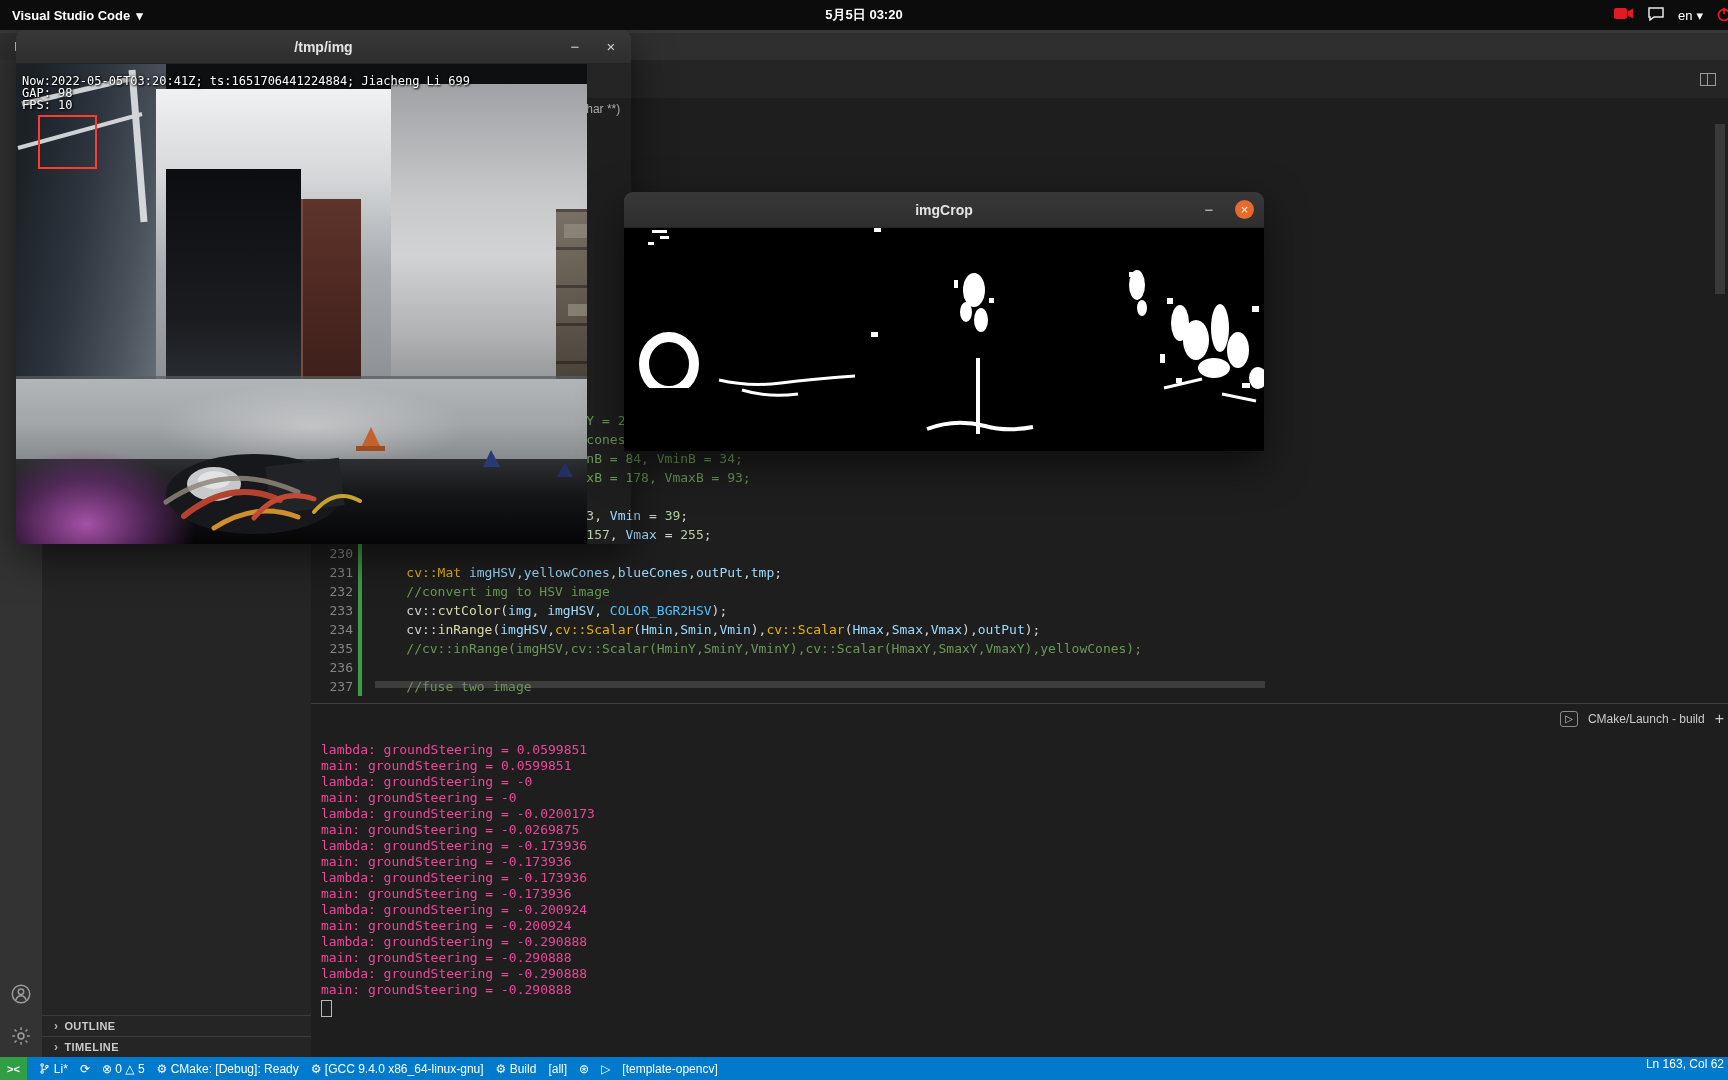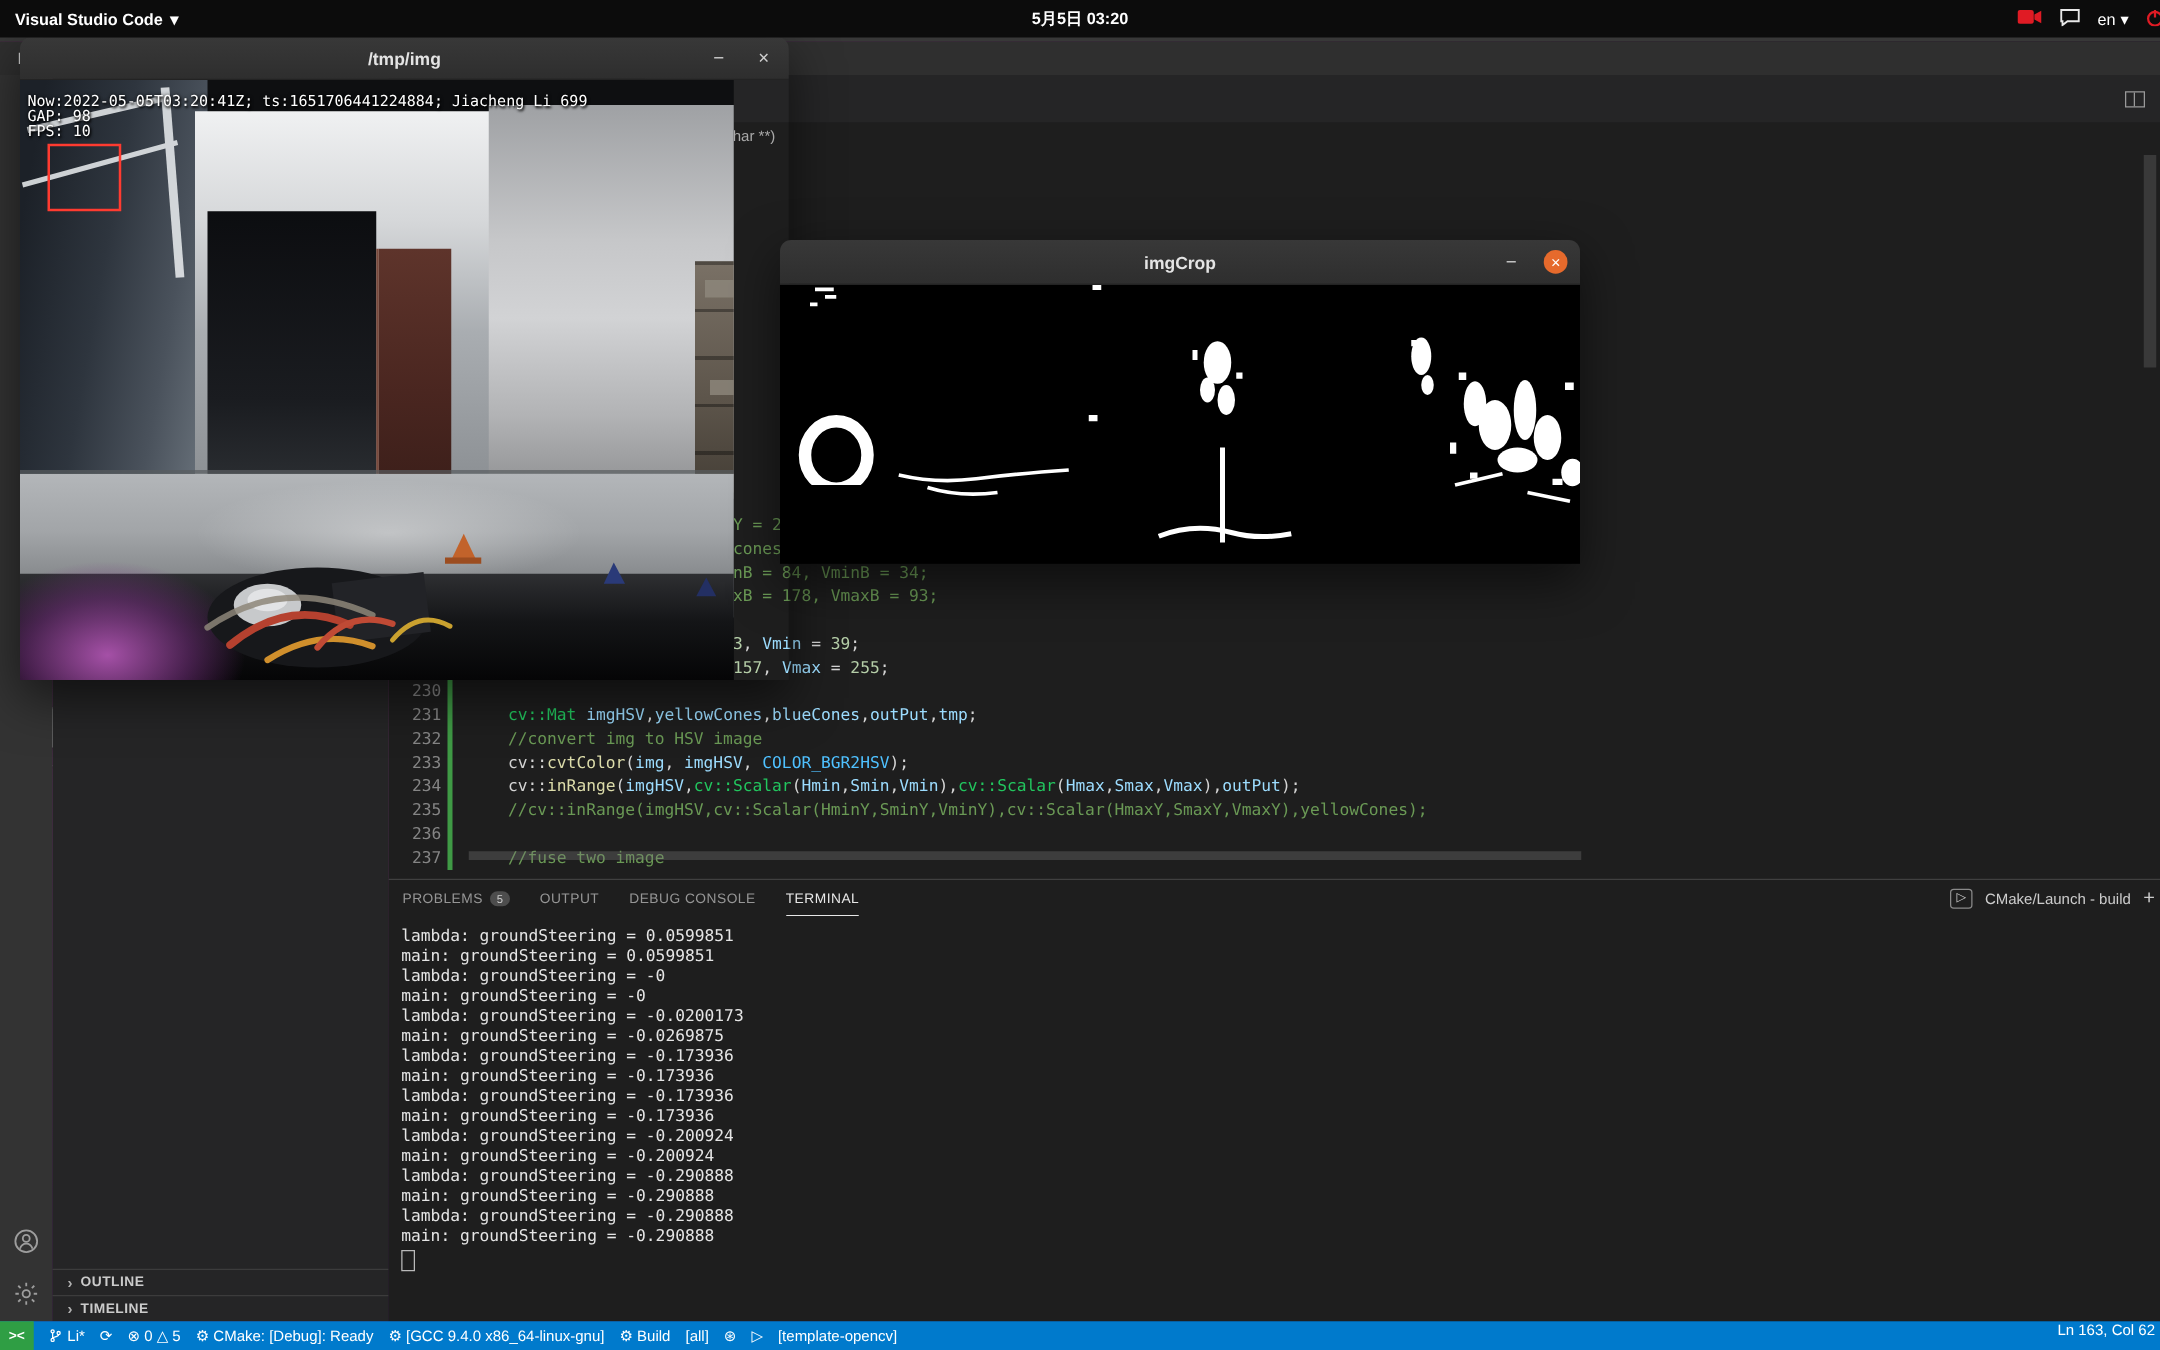--- a/index.html
+++ b/index.html
@@ -112,40 +112,40 @@
 
   #editor{position:absolute;left:0;top:60px;right:0;height:583px;overflow:hidden;
     font:13px/19px "DejaVu Sans Mono",monospace;cursor:text;}
   .code-block{position:absolute;left:0;right:0;}
   #code-top{top:5px;}
   #code-main{top:291px;}
   .code-row{height:19px;padding-left:9px;white-space:pre;display:flex;}
   .ln{display:inline-block;width:33px;text-align:right;color:#858585;flex:none;}
   .code-text{margin-left:22px;white-space:pre;}
   .tk-pl{color:#d4d4d4}.tk-cm{color:#6a9955}.tk-kw{color:#569cd6}.tk-num{color:#b5cea8}
-  .tk-vr{color:#9cdcfe}.tk-ty{color:#22c55e}.tk-fn{color:#dcdcaa}.tk-mc{color:#4fc1ff}
+  .tk-vr{color:#9cdcfe}.tk-ty{color:#eab308}.tk-fn{color:#dcdcaa}.tk-mc{color:#4fc1ff}
   .gutter-mod{position:absolute;left:47px;width:4px;background:#3f9a45;}
   #gut-a{top:7px;height:37px;}
   #gut-b{top:312px;height:264px;}
   .h-scroll{position:absolute;left:64px;top:561px;width:890px;height:7px;background:rgba(121,121,121,.35);cursor:pointer;}
   .v-scroll{position:absolute;right:3px;top:4px;width:10px;height:170px;background:rgba(121,121,121,.30);cursor:pointer;}
 
   #panel{position:absolute;left:0;top:643px;right:0;bottom:0;background:#1e1e1e;
     border-top:1px solid rgba(128,128,128,.35);}
   #panel-header{position:relative;height:29px;display:flex;align-items:center;gap:24px;padding-left:11px;}
   .panel-tab{color:#969696;font-size:11px;letter-spacing:.4px;cursor:pointer;height:100%;
     display:flex;align-items:center;gap:6px;}
   .panel-tab.active{color:#e7e7e7;box-shadow:inset 0 -1px 0 #e7e7e7;}
   .panel-badge{background:#4d4d4d;color:#ccc;border-radius:9px;font-size:9px;padding:1px 5px;}
   #panel-right{position:absolute;right:4px;top:0;height:29px;display:flex;align-items:center;
     gap:10px;color:#cccccc;font-size:12px;}
   .launch-icon{border:1px solid #8a8a8a;border-radius:3px;font-size:10px;padding:0 4px;line-height:14px;cursor:pointer;}
   .panel-plus{font-size:16px;cursor:pointer;}
   #terminal{position:absolute;left:0;top:29px;right:0;bottom:0;overflow:hidden;cursor:text;}
-  #terminal-lines{padding:9px 0 0 10px;font:13px/16px "DejaVu Sans Mono",monospace;color:#e5e5e5;}
+  #terminal-lines{padding:9px 0 0 10px;font:13px/16px "DejaVu Sans Mono",monospace;color:#ec4899;}
   .t-line{height:16px;white-space:pre;}
   #terminal-cursor{margin:2px 0 0 10px;width:9px;height:15px;border:1px solid #b9b9b9;}
 
   #statusbar{position:absolute;left:0;bottom:0;width:100%;height:23px;background:#007acc;
     color:#fff;font-size:12px;display:flex;align-items:center;justify-content:space-between;}
   #status-left,#status-right{display:flex;align-items:center;height:100%;}
   #status-left{gap:12px;}
   #status-right{gap:14px;padding-right:4px;flex-direction:column;}
   .status-item{display:flex;align-items:center;gap:4px;white-space:nowrap;cursor:pointer;}
   .st-remote{background:#2f9e44;padding:0 7px;height:100%;font-weight:bold;font-size:11px;}
@@ -250,26 +250,20 @@
             <div class="code-row"><span class="ln">237</span><span class="code-text"><span class="tk-cm">    //fuse two image</span></span></div>
           </div>
         <div class="gutter-mod" id="gut-a"></div>
         <div class="gutter-mod" id="gut-b"></div>
         <div class="h-scroll"></div>
         <div class="v-scroll"></div>
       </div>
 
       <div id="panel">
         <div id="panel-header">
-          <div id="panel-tabs" style="display:flex;gap:24px;height:100%;align-items:center">
-              <span class="panel-tab">PROBLEMS<span class="panel-badge">5</span></span>
-              <span class="panel-tab">OUTPUT</span>
-              <span class="panel-tab">DEBUG CONSOLE</span>
-              <span class="panel-tab active">TERMINAL</span>
-            </div>
           <div id="panel-right">
             <span class="launch-icon">▷</span>
             <span>CMake/Launch - build</span>
             <span class="panel-plus">+</span>
           </div>
         </div>
         <div id="terminal">
           <div id="terminal-lines">
               <div class="t-line">lambda: groundSteering = 0.0599851</div>
               <div class="t-line">main: groundSteering = 0.0599851</div>

